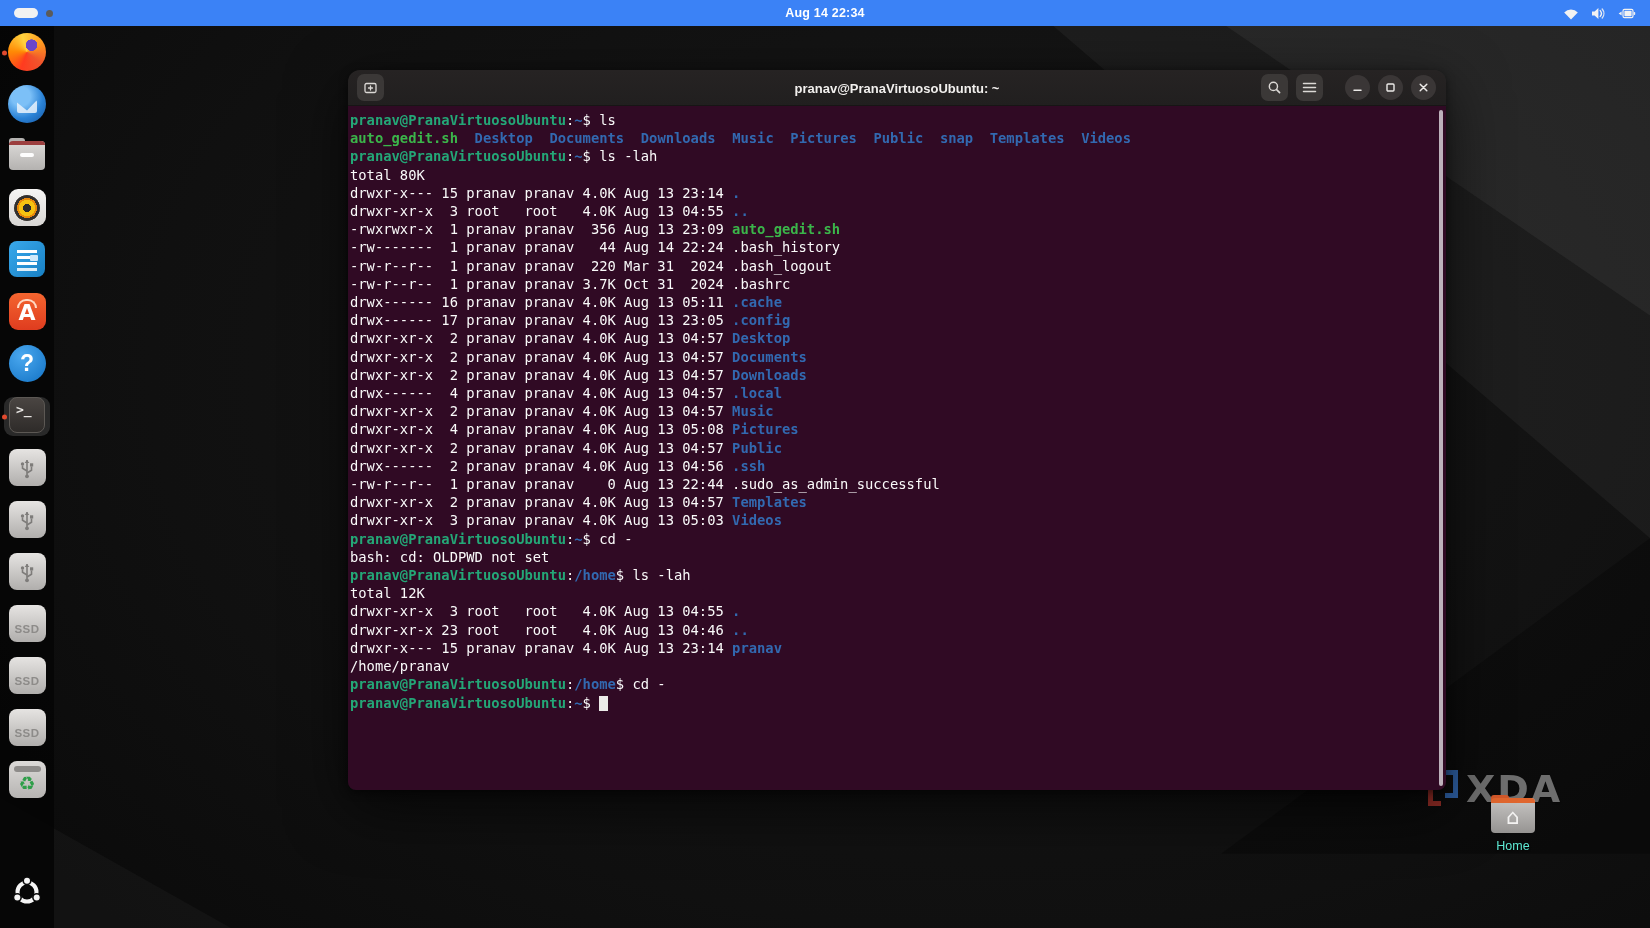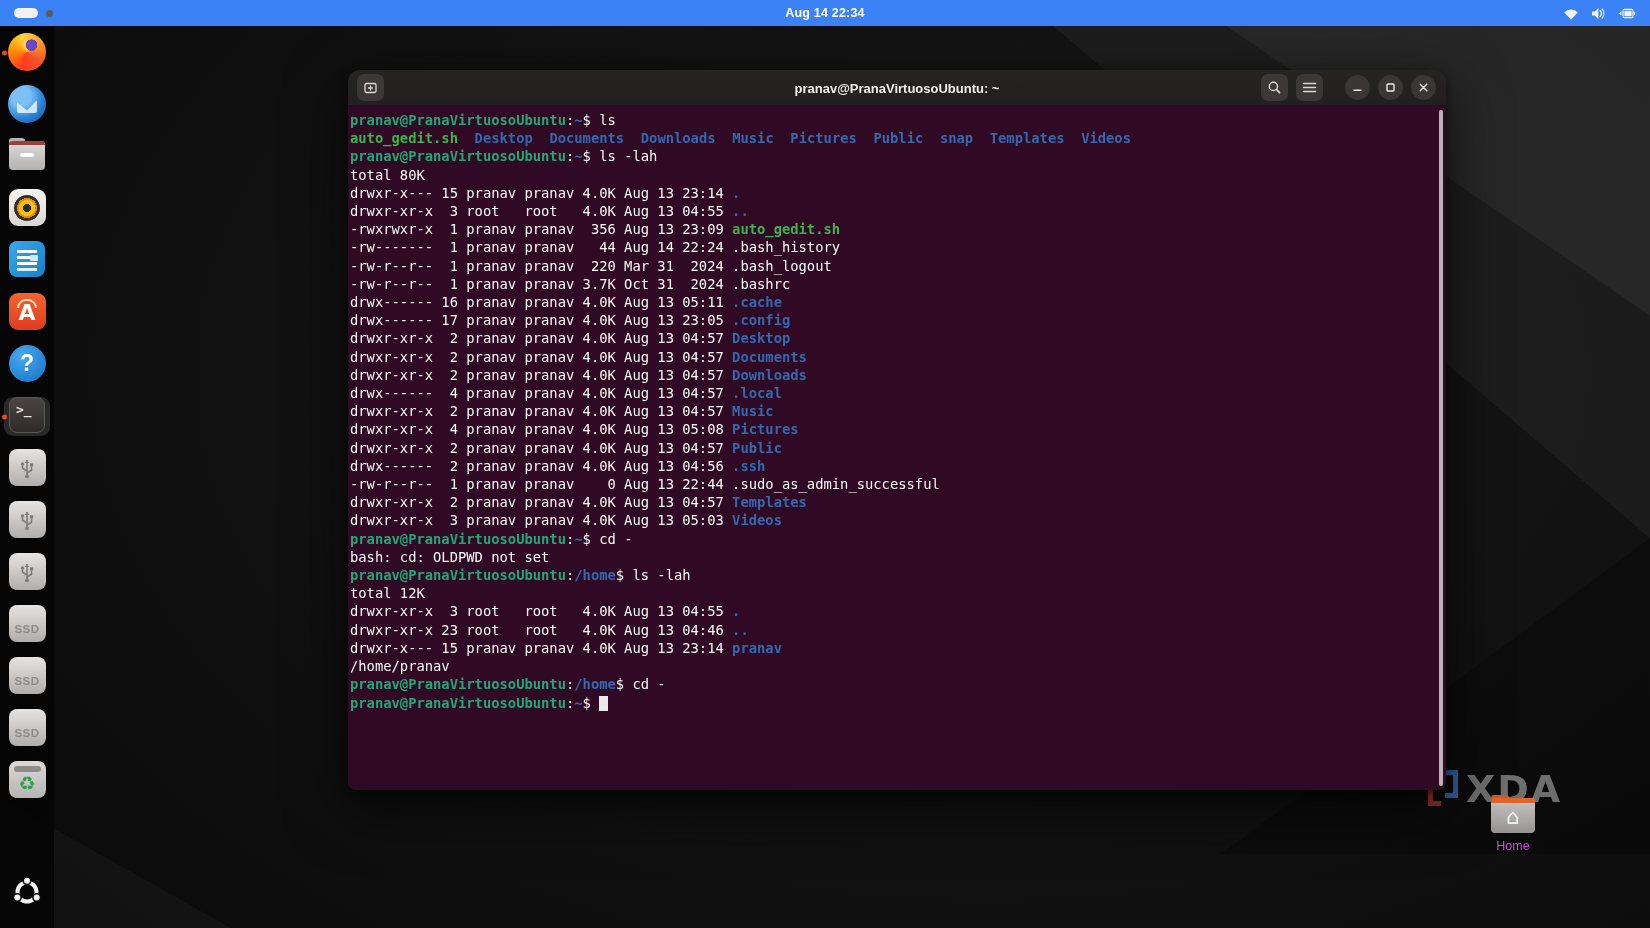--- a/index.html
+++ b/index.html
@@ -115,21 +115,21 @@
     font-family:"DejaVu Sans",sans-serif;text-shadow:0 1px 2px rgba(0,0,0,.4);}
   .vline{position:absolute;left:1440px;top:600px;width:2px;height:172px;background:rgba(210,205,210,.55);z-index:10;}
 
   .desktop-home{position:absolute;left:1488px;top:798px;width:50px;text-align:center;z-index:20;}
   .home-folder{position:relative;width:44px;height:35px;margin:0 auto;border-radius:4px;
     background:linear-gradient(#c9c7c5,#969492);}
   .home-folder::before{content:"";position:absolute;left:0;top:-3px;width:18px;height:6px;background:#d2582a;border-radius:3px 3px 0 0;}
   .home-folder .tab-strip{position:absolute;left:0;top:0;width:100%;height:5px;background:#e0662e;border-radius:4px 4px 0 0;}
   .home-folder .house{position:absolute;left:50%;top:54%;transform:translate(-50%,-50%);
     color:#f4f3f2;font-size:21px;line-height:1;font-family:"DejaVu Sans",sans-serif;}
-  .home-label{margin-top:6px;color:#d946ef;font-size:12.5px;text-shadow:0 1px 2px rgba(0,0,0,.8);}
+  .home-label{margin-top:6px;color:#5eead4;font-size:12.5px;text-shadow:0 1px 2px rgba(0,0,0,.8);}
 </style>
 </head>
 <body>
 
 <div class="wallpaper">
   <div class="wp-shape wp-1"></div>
   <div class="wp-shape wp-2"></div>
   <div class="wp-shape wp-3"></div>
   <div class="wp-shape wp-4"></div>
 </div>

